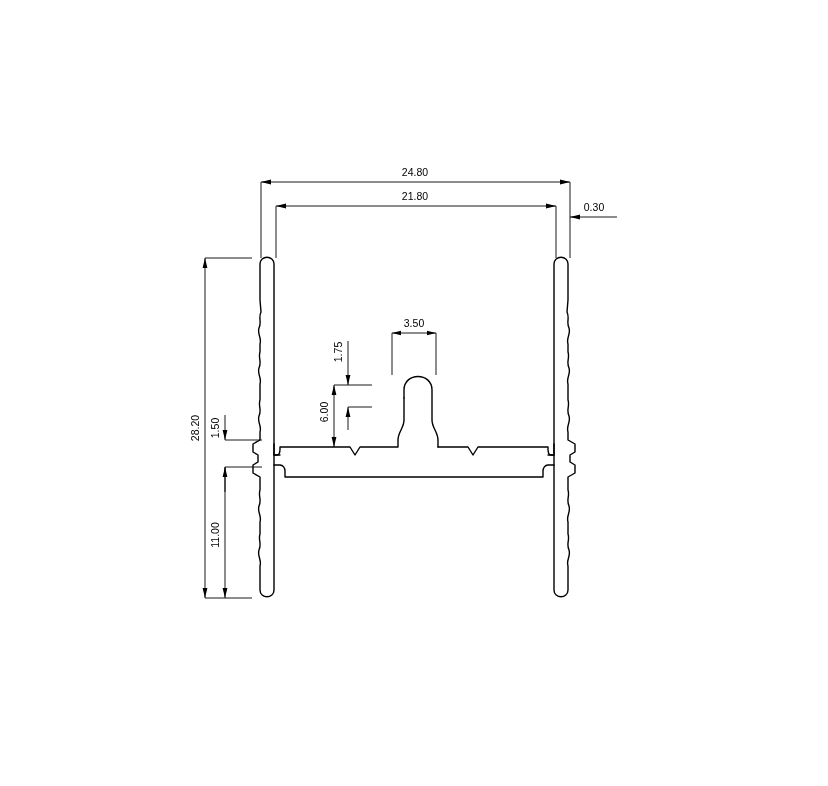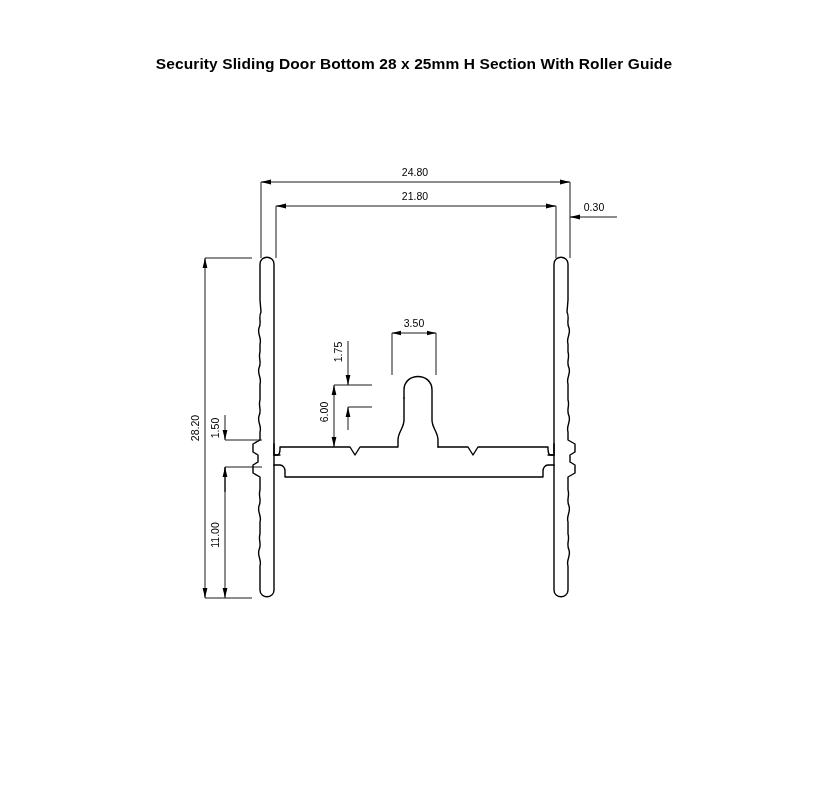--- a/index.html
+++ b/index.html
@@ -47,21 +47,20 @@
     font-family: "Liberation Sans", sans-serif;
     font-size: 10.5px;
     fill: #000000;
   }
 </style>
 </head>
 <body>
 
 <div id="sheet">
 
-  <div id="drawing-title">Security Sliding Door Bottom 28 x 25mm H Section With Roller Guide</div>
 
   <svg id="cad-canvas" viewBox="0 0 828 786">
 
     <g fill="none" stroke="#000000" stroke-width="1.4" stroke-linejoin="round" stroke-linecap="round">
 
       <path d="
         M 274,264
         C 274,255 260,255 260,264
         L 260,300
         L 261,312

